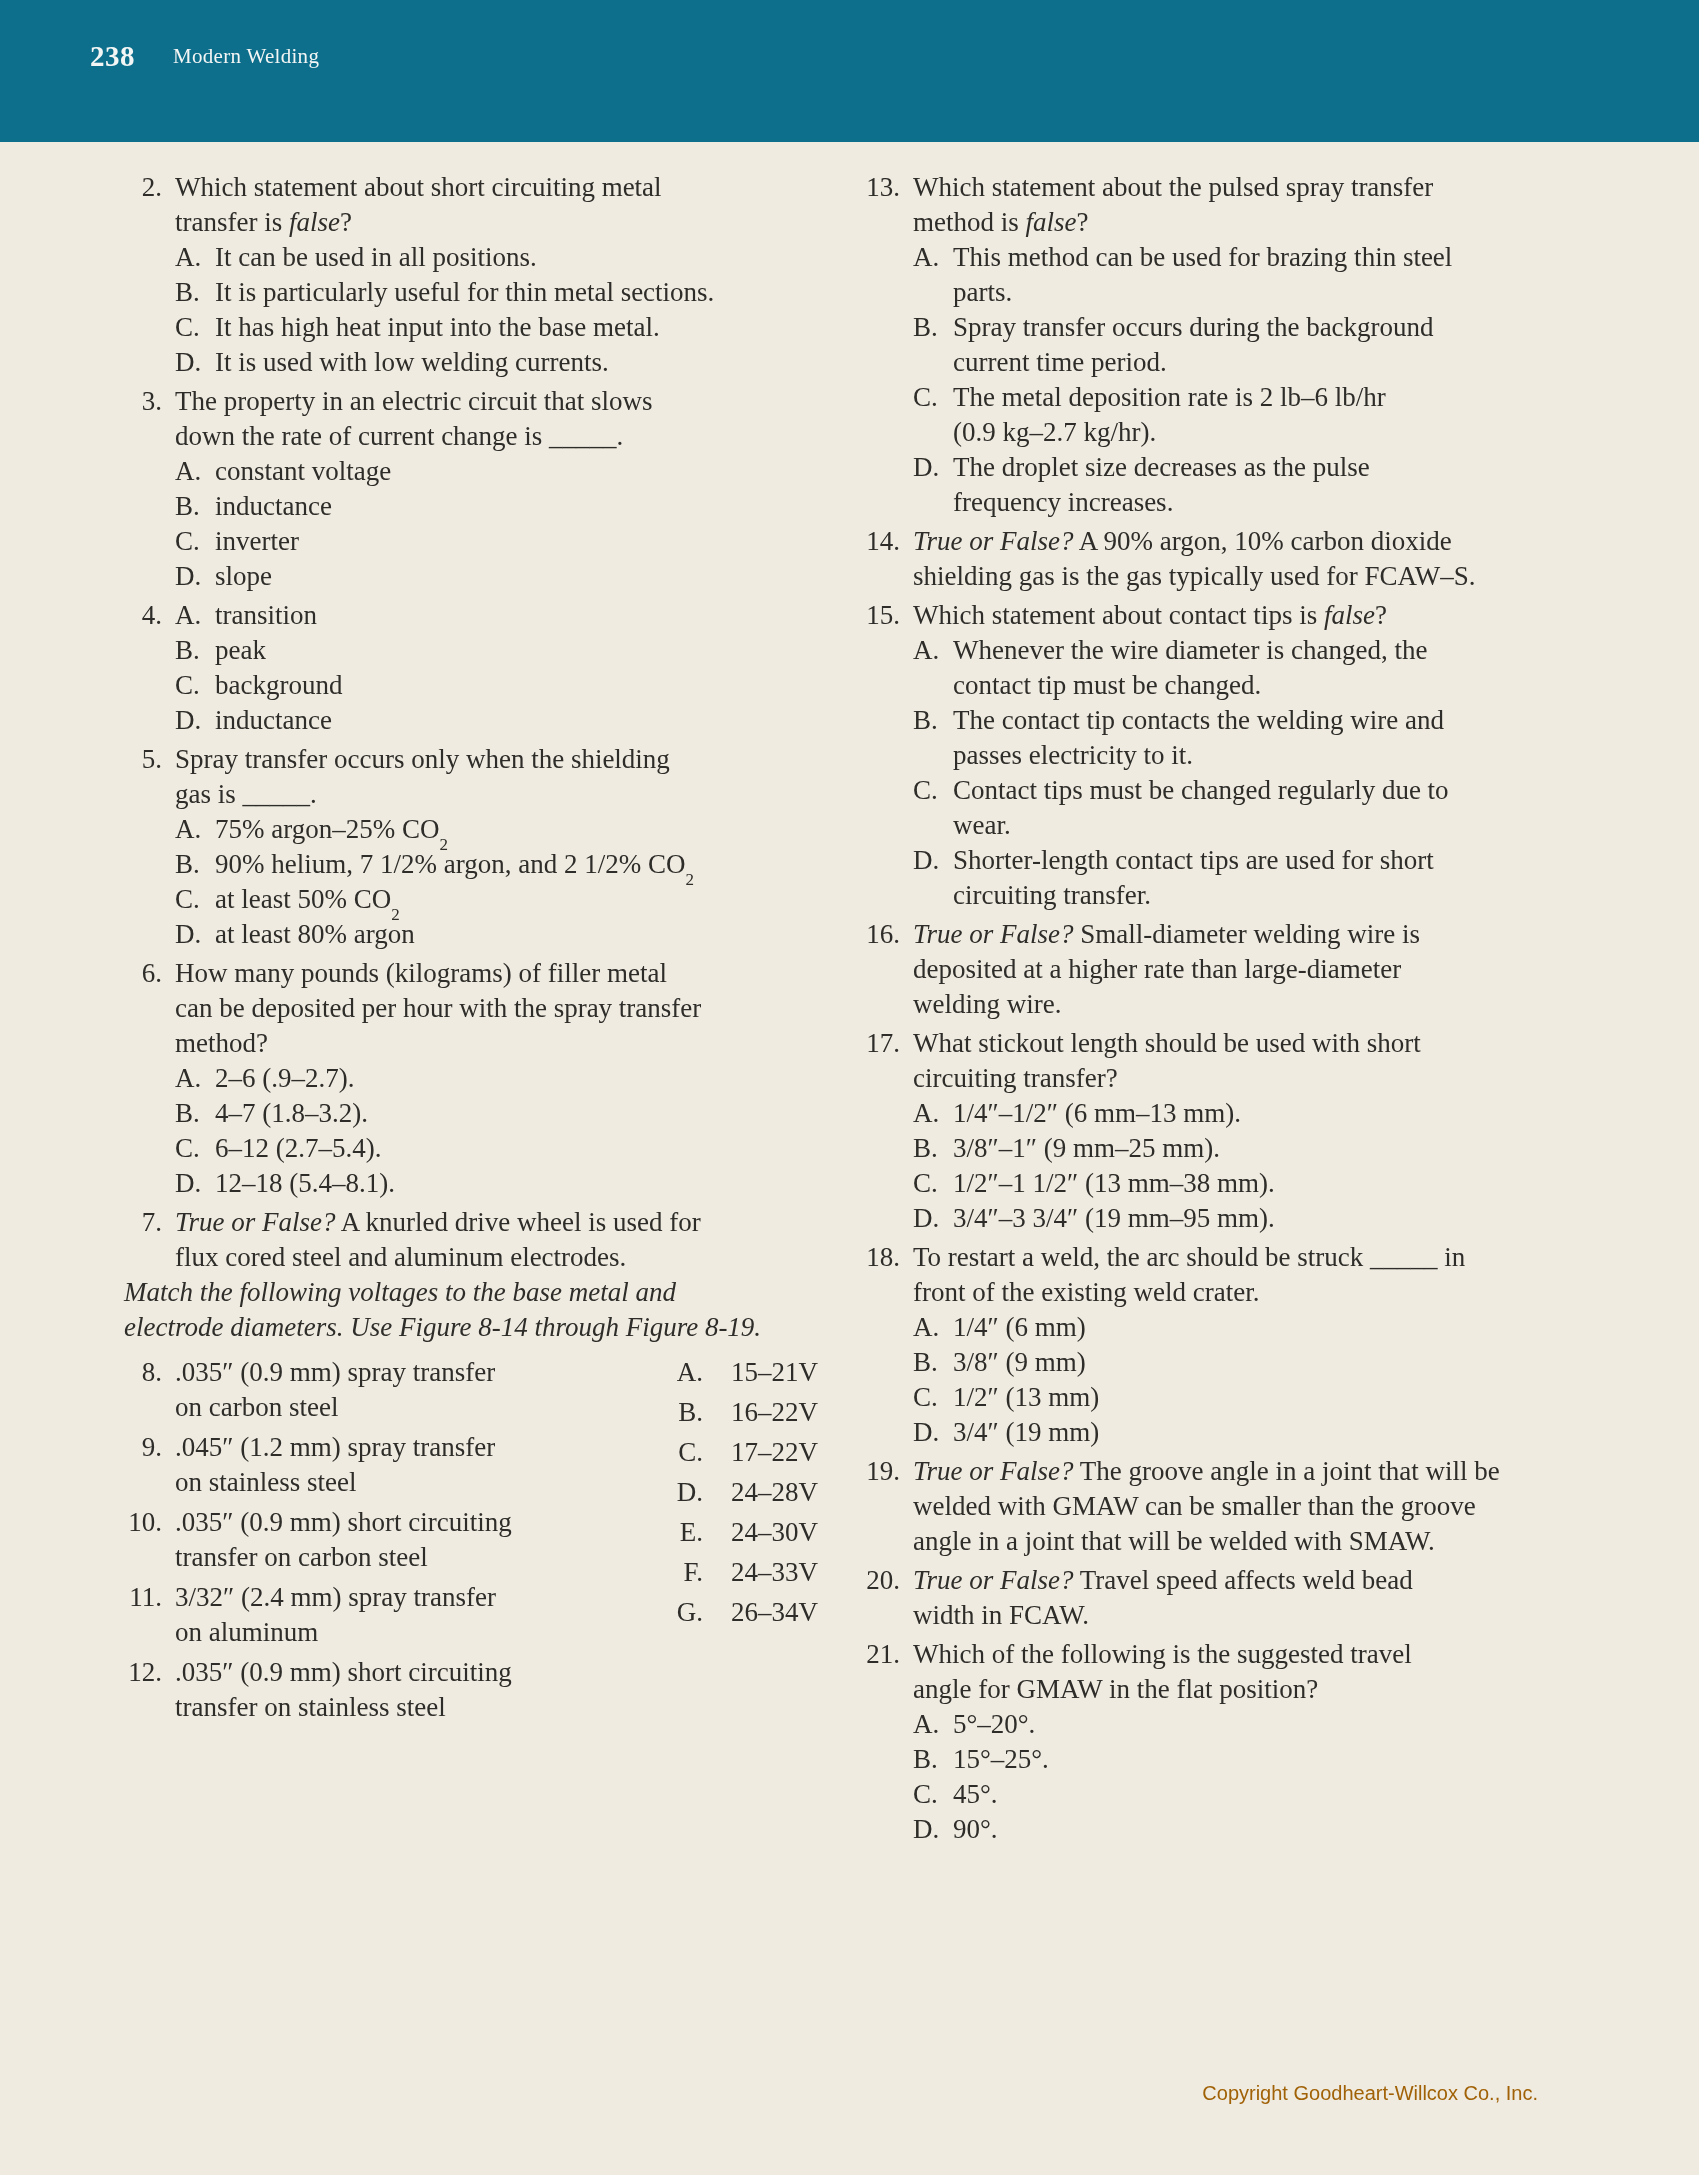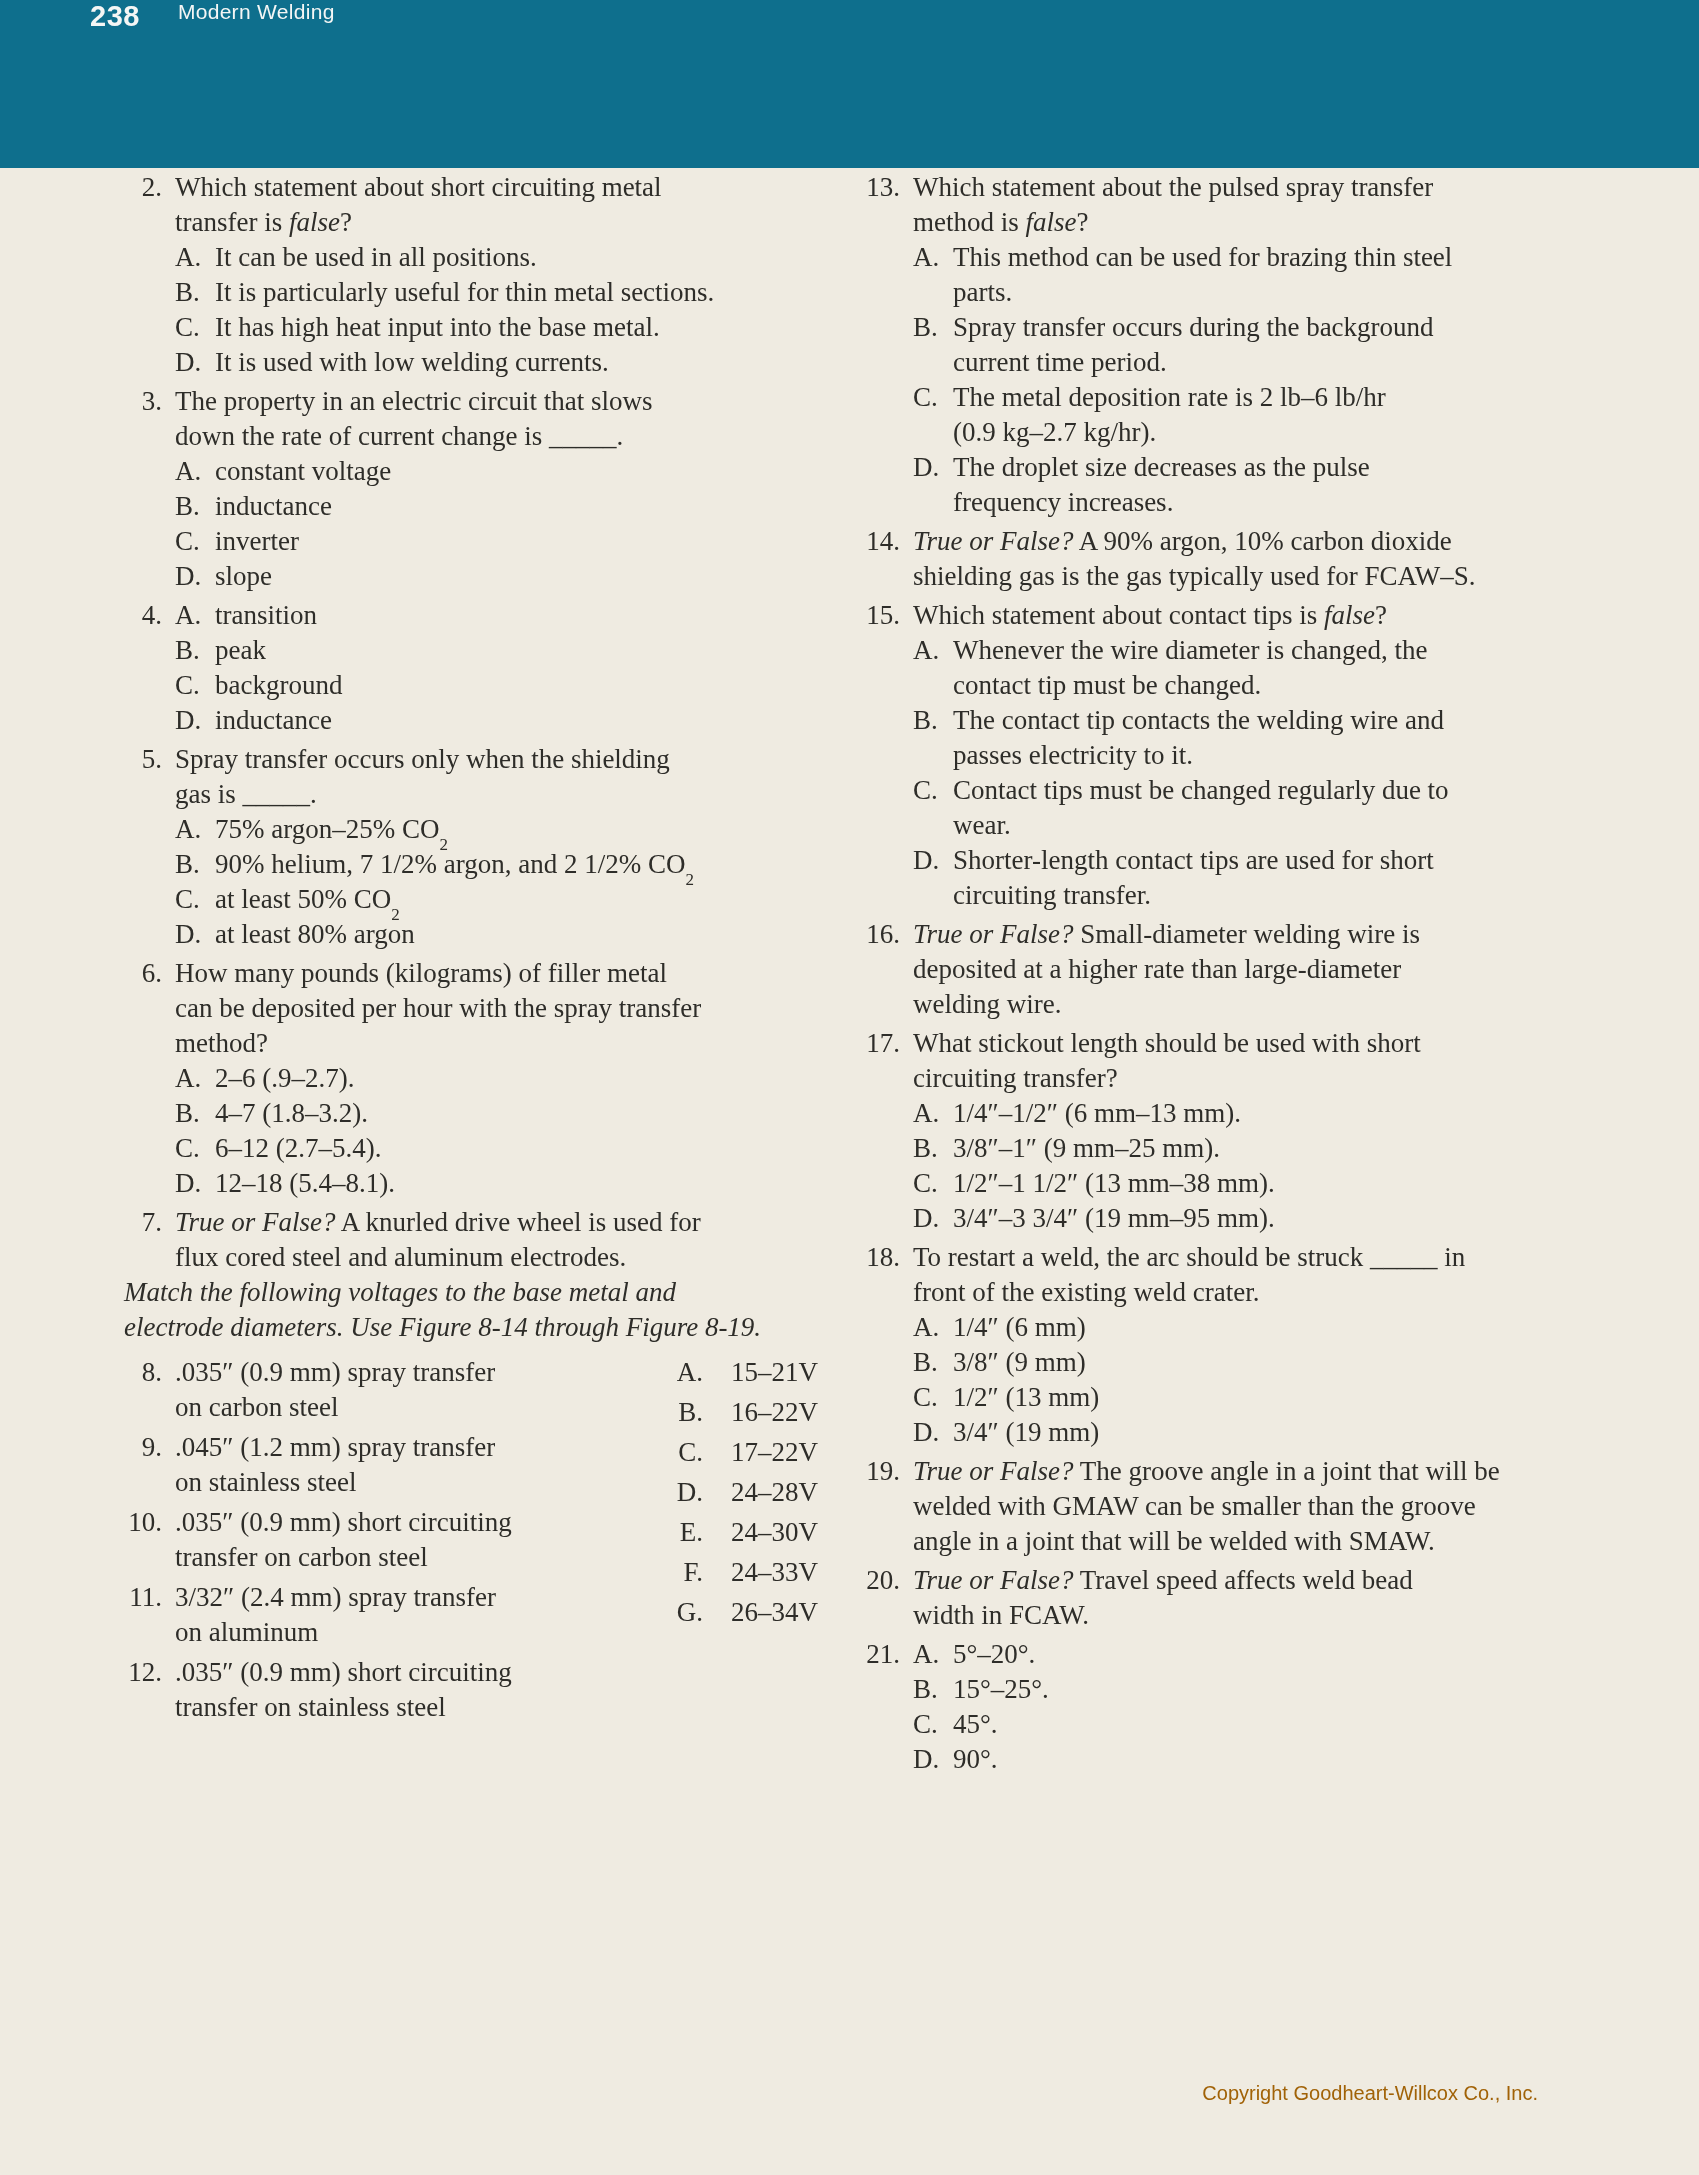--- a/index.html
+++ b/index.html
@@ -3,24 +3,24 @@
 <meta charset="utf-8">
 <style>
   html,body { margin:0; padding:0; background:#ffffff; }
   .page {
     position:relative; width:1699px; height:2175px;
     background:#efebe1; overflow:hidden;
     font-family:"Liberation Serif","DejaVu Serif",serif;
     color:#2e2d29;
   }
   .topbar {
-    position:absolute; left:0; top:0; width:1699px; height:168px;
+    position:absolute; left:0; top:0; width:1699px; height:142px;
     background:#0e6f8d; box-sizing:border-box;
-    display:flex; align-items:flex-start; padding:0 0 30px 90px;
-    color:#f4f6f5; font-family:Liberation Sans, sans-serif;
+    display:flex; align-items:center; padding:0 0 30px 90px;
+    color:#f4f6f5; font-family:Liberation Serif, serif;
   }
   .pagenum { font-weight:bold; font-size:29px; letter-spacing:0.5px; }
   .booktitle { font-size:21px; margin-left:38px; font-weight:400; letter-spacing:0.3px; }
 
   .col { position:absolute; top:170px; font-size:27px; line-height:35px; }
   .col-left  { left:124px; width:752px; }
   .col-right { left:862px; width:790px; }
 
   .question { display:flex; margin-top:4px; }
   .question:first-child { margin-top:0; }
@@ -384,20 +384,22 @@
         <div class="question">
           <div class="qnum">20.</div>
           <div class="qbody">
             <div class="qtext"><i>True or False?</i> Travel speed affects weld bead
 width in FCAW.</div>
           </div>
         </div>
         <div class="question">
           <div class="qnum">21.</div>
           <div class="qbody">
+            <div class="qtext">Which of the following is the suggested travel
+angle for GMAW in the flat position?</div>
             <div class="opt">
               <span class="optletter">A.</span>
               <span class="opttext">5°–20°.</span>
             </div>
             <div class="opt">
               <span class="optletter">B.</span>
               <span class="opttext">15°–25°.</span>
             </div>
             <div class="opt">
               <span class="optletter">C.</span>

